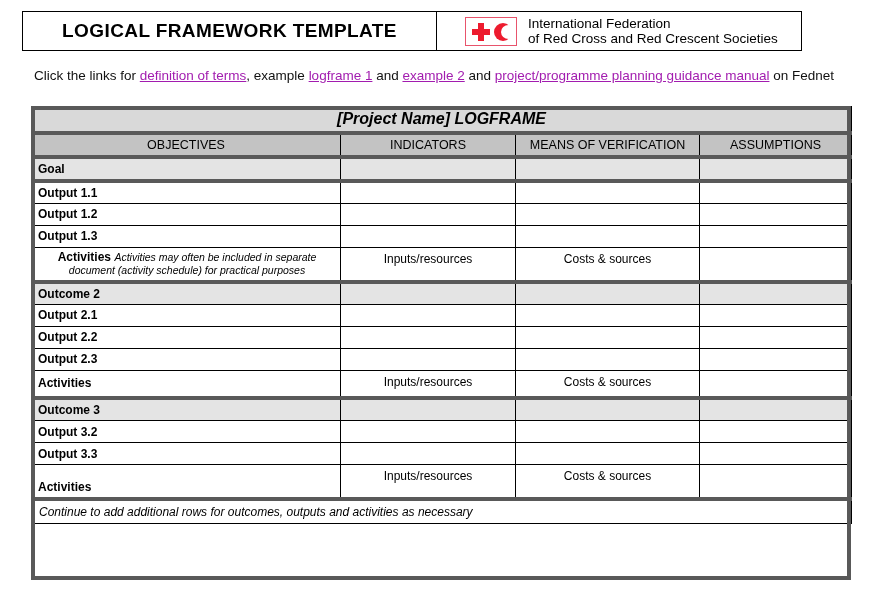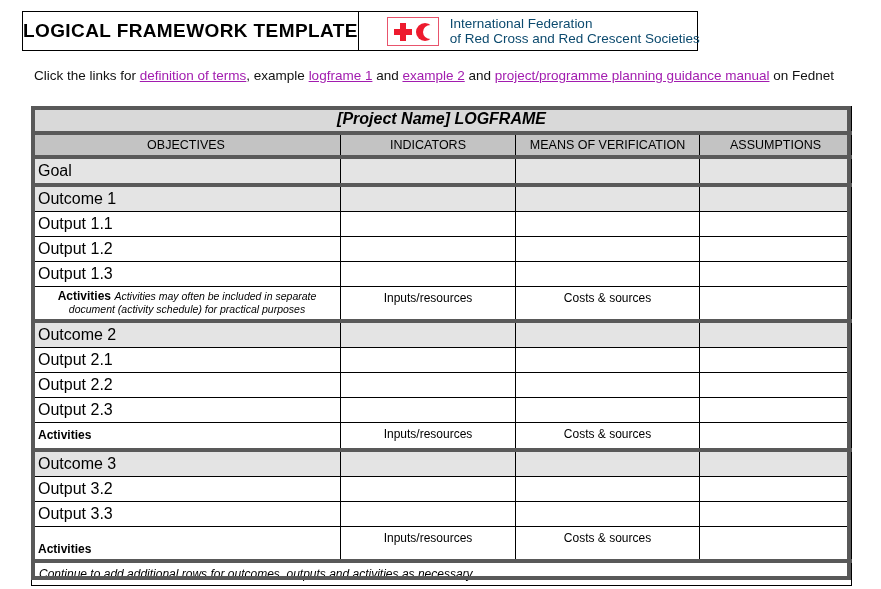--- a/index.html
+++ b/index.html
@@ -14,21 +14,21 @@
     color: #000000;
     overflow: hidden;
     position: relative;
   }
 
   
   .header-band {
     position: absolute;
     left: 22px;
     top: 11px;
-    width: 676px;
+    width: 780px;
     height: 40px;
     display: flex;
     border: 1px solid #000000;
     box-sizing: border-box;
     background: #ffffff;
   }
   .header-title-cell {
     width: 414px;
     box-sizing: border-box;
     border-right: 1px solid #000000;
@@ -90,21 +90,21 @@
     top: 2px;
     width: 15px;
     height: 14px;
     border-radius: 50%;
     background: #ffffff;
   }
   .logo-words {
     margin-left: 11px;
     font-size: 13.5px;
     line-height: 15px;
-    color: #0c4a6e;
+    color: #000000;
     white-space: nowrap;
   }
 
   
   .links-line {
     position: absolute;
     left: 34px;
     top: 68px;
     width: 830px;
     font-size: 13.5px;
@@ -158,22 +158,22 @@
   td.colhead {
     background: #c3c3c3;
     text-align: center;
     height: 24px;
     font-size: 12.5px;
     font-weight: normal;
     border-bottom: 4px solid #595959;
   }
 
   td.lbl {
-    font-size: 16px;
-    font-weight: normal;
+    font-size: 12px;
+    font-weight: bold;
     padding: 3px 0 3px 6px;
     height: 22px;
   }
   tr.shaded td { background: #e4e4e4; }
   tr.sect-end td { border-bottom: 4px solid #595959; }
 
   td.mid {
     font-size: 12px;
     text-align: center;
   }
@@ -262,26 +262,20 @@
       <td class="colhead">ASSUMPTIONS</td>
     </tr>
 
     <tr class="shaded sect-end">
       <td class="lbl">Goal</td>
       <td class="mid"></td>
       <td class="mid"></td>
       <td class="mid"></td>
     </tr>
 
-    <tr class="shaded">
-      <td class="lbl">Outcome 1</td>
-      <td class="mid"></td>
-      <td class="mid"></td>
-      <td class="mid"></td>
-    </tr>
     <tr>
       <td class="lbl">Output 1.1</td>
       <td class="mid"></td>
       <td class="mid"></td>
       <td class="mid"></td>
     </tr>
     <tr>
       <td class="lbl">Output 1.2</td>
       <td class="mid"></td>
       <td class="mid"></td>

